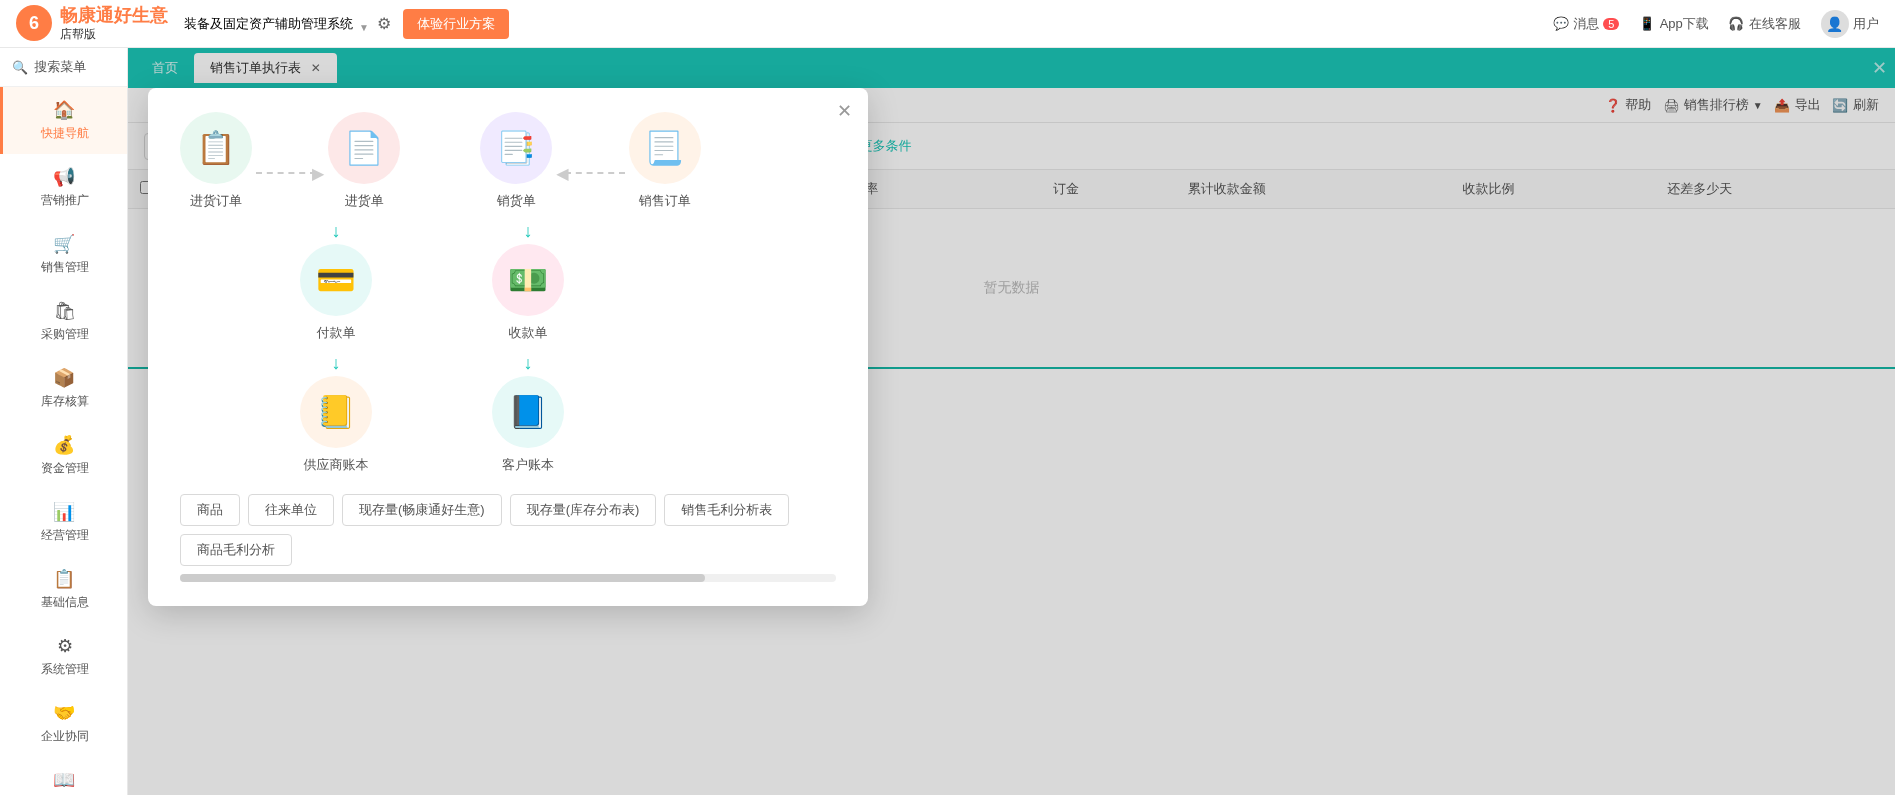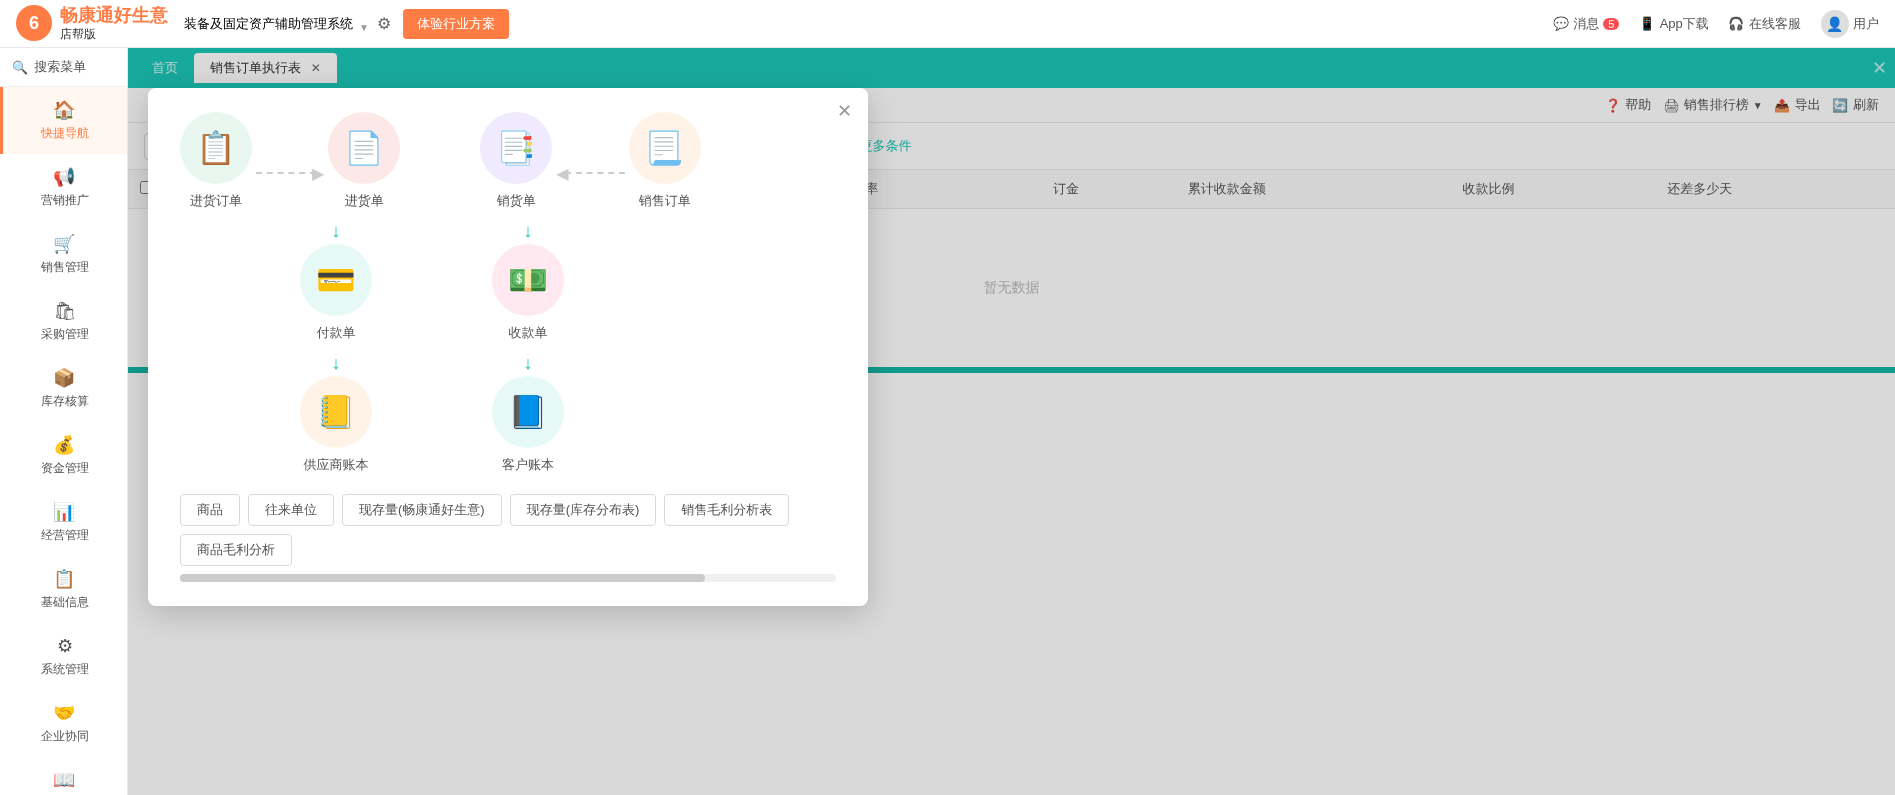--- a/index.html
+++ b/index.html
@@ -49,21 +49,21 @@
     .filter-area { background: #fff; padding: 8px 16px; display: flex; align-items: center; gap: 12px; flex-wrap: wrap; border-bottom: 1px solid #e8e8e8; flex-shrink: 0; }
     .filter-input { border: 1px solid #d9d9d9; border-radius: 4px; padding: 5px 8px; font-size: 13px; color: #333; width: 160px; }
     .filter-input::placeholder { color: #bbb; }
     .filter-label { color: #555; font-size: 13px; }
     .more-conditions { color: #1cc7b8; font-size: 13px; cursor: pointer; }
 
     
     .table-area { flex: 1; background: #fff; overflow: auto; }
     .data-table { width: 100%; border-collapse: collapse; font-size: 13px; }
     .data-table th { background: #fafafa; padding: 10px 12px; text-align: left; font-weight: 500; color: #555; border-bottom: 1px solid #e8e8e8; white-space: nowrap; }
-    .data-table td { padding: 10px 12px; border-bottom: 6px solid #14b8a6; color: #333; white-space: nowrap; }
+    .data-table td { padding: 10px 12px; border-bottom: 2px solid #14b8a6; color: #333; white-space: nowrap; }
     .empty-tip { text-align: center; padding: 60px; color: #bbb; font-size: 14px; }
 
     
     .modal-overlay { position: absolute; top: 0; left: 0; right: 0; bottom: 0; background: rgba(0,0,0,0.15); z-index: 100; display: flex; align-items: flex-start; justify-content: flex-start; }
     .modal-box { background: #fff; border-radius: 8px; margin: 40px 0 0 20px; width: 720px; box-shadow: 0 8px 32px rgba(0,0,0,0.18); position: relative; padding: 24px 32px 24px 32px; }
     .modal-close { position: absolute; top: 12px; right: 16px; font-size: 18px; color: #999; cursor: pointer; background: none; border: none; }
     .flow-item { display: flex; flex-direction: column; align-items: center; gap: 8px; }
     .flow-circle { width: 72px; height: 72px; border-radius: 50%; display: flex; align-items: center; justify-content: center; font-size: 28px; }
     .flow-label { font-size: 13px; color: #555; text-align: center; }
     .flow-arrow-h-dashed { display: flex; align-items: center; padding-top: 24px; color: #ccc; margin: 0 4px; }

